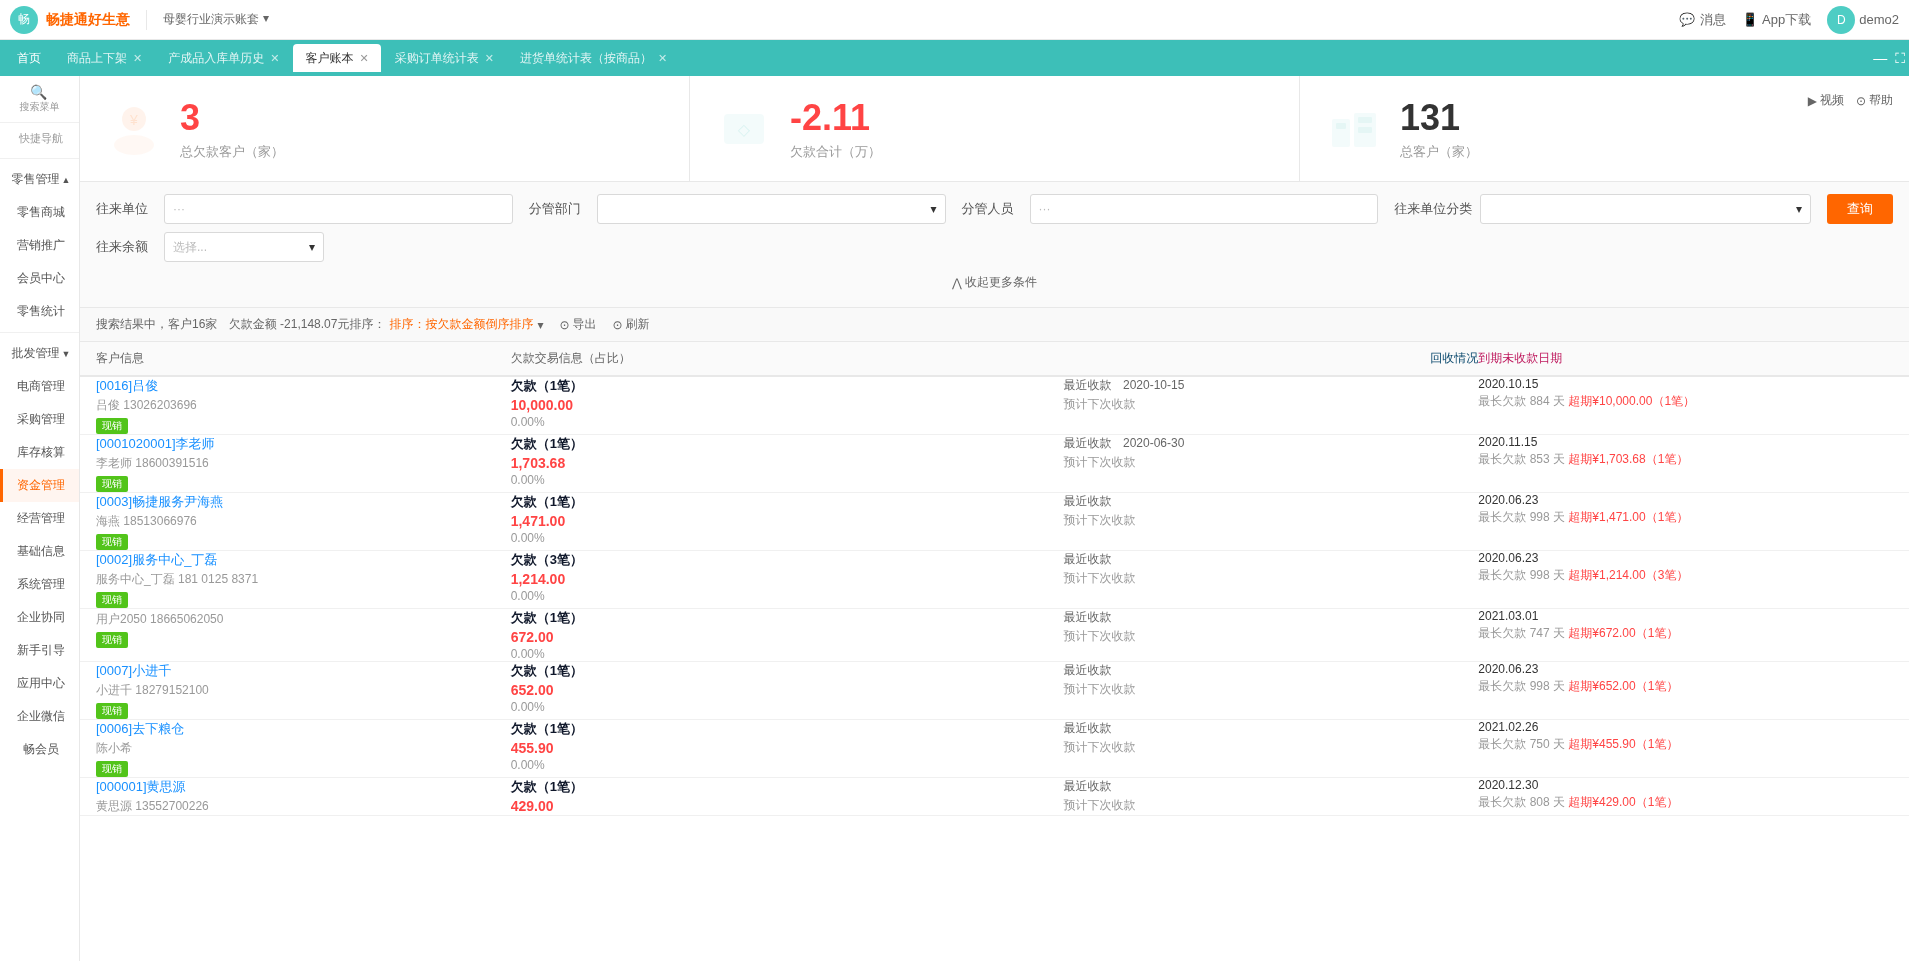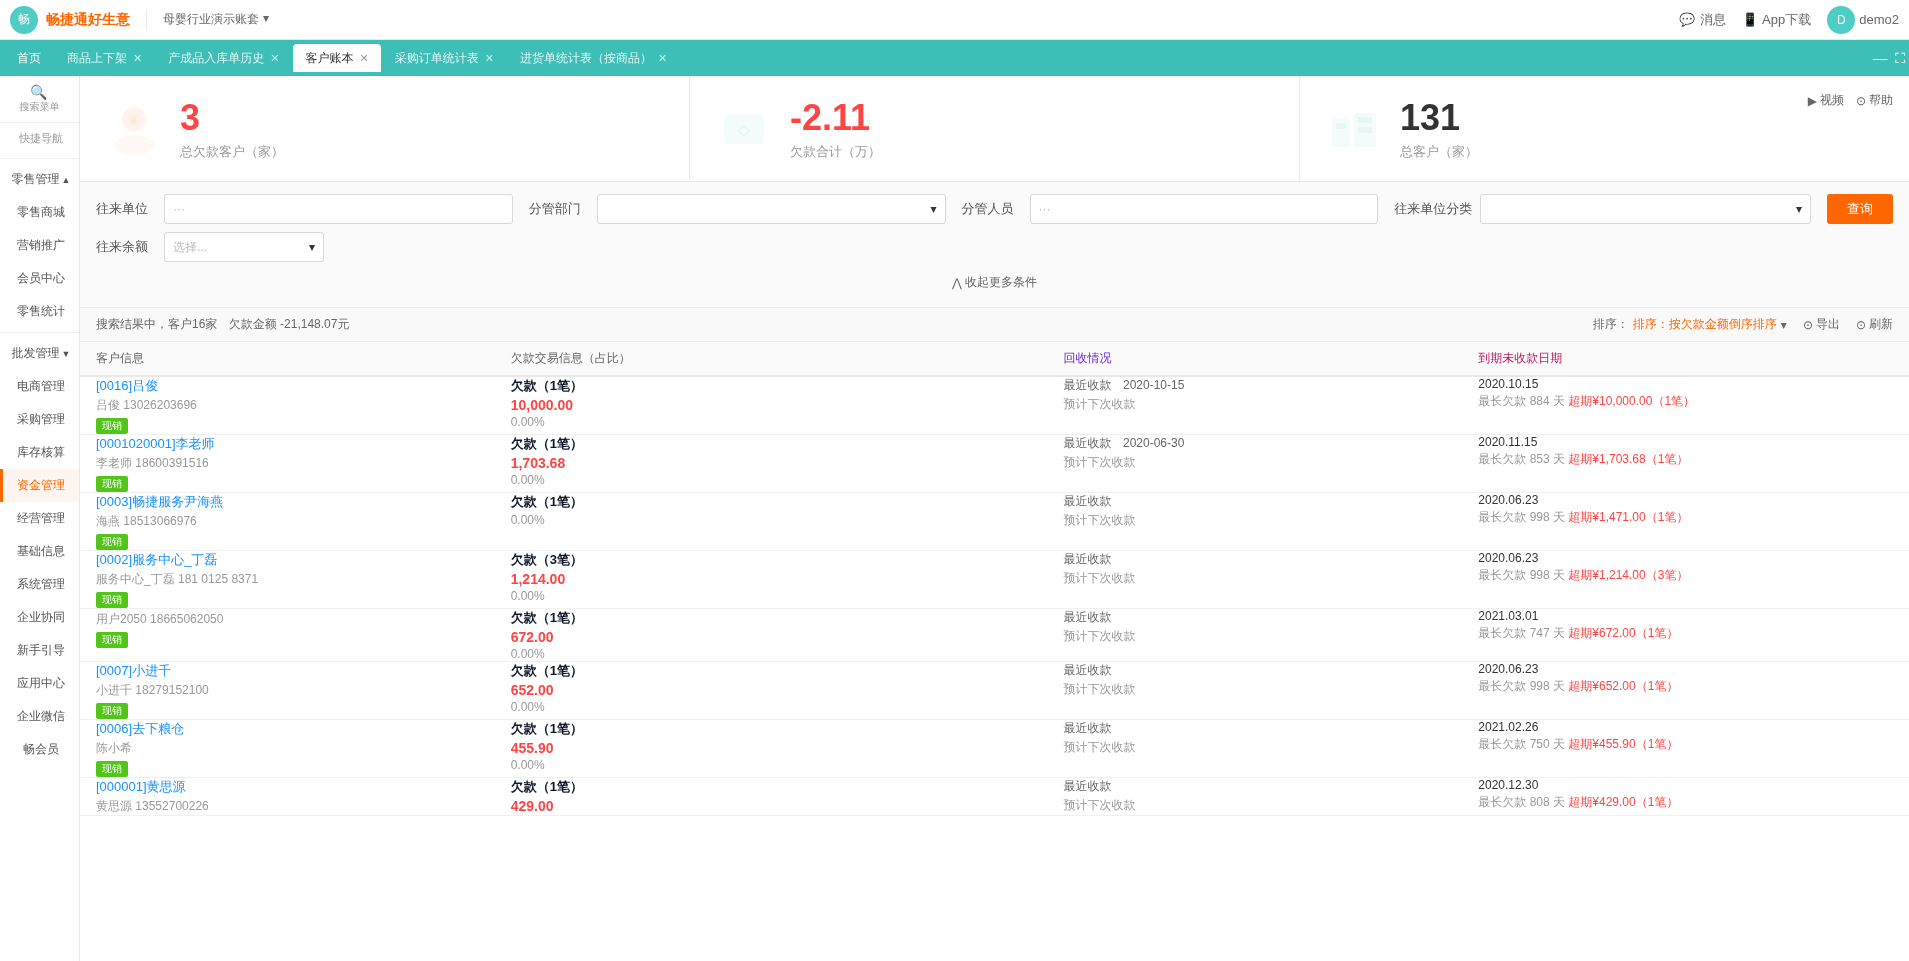--- a/index.html
+++ b/index.html
@@ -58,31 +58,31 @@
     .filter-group { display: flex; align-items: center; gap: 8px; flex: 1; }
     .filter-label { font-size: 13px; color: #555; white-space: nowrap; min-width: 60px; }
     .filter-input { flex: 1; height: 30px; border: 1px solid #d9d9d9; border-radius: 3px; padding: 0 8px; font-size: 12px; background: #fff; display: flex; align-items: center; justify-content: space-between; cursor: pointer; color: #333; }
     .filter-select { flex: 1; height: 30px; border: 1px solid #d9d9d9; border-radius: 3px; padding: 0 8px; font-size: 12px; background: #fff; display: flex; align-items: center; justify-content: space-between; cursor: pointer; }
     .filter-select-placeholder { color: #bbb; }
     .btn-search { background: #ff6600; color: white; border: none; border-radius: 3px; padding: 0 20px; height: 30px; cursor: pointer; font-size: 13px; white-space: nowrap; }
     .collapse-bar { display: flex; justify-content: center; padding: 4px 0; }
     .collapse-btn { color: #666; font-size: 12px; cursor: pointer; display: flex; align-items: center; gap: 3px; }
 
     
-    .result-bar { display: flex; align-items: center; justify-content: space-between; padding: 8px 16px; background: #f9f9f9; border-bottom: 1px solid #e8e8e8; font-size: 12px; color: #666; }
+    .result-bar { display: flex; align-items: center; justify-content: flex-start; padding: 8px 16px; background: #f9f9f9; border-bottom: 1px solid #e8e8e8; font-size: 12px; color: #666; }
     .result-actions { display: flex; align-items: center; gap: 16px; }
     .result-sort { display: flex; align-items: center; gap: 4px; }
     .result-btn { display: flex; align-items: center; gap: 3px; cursor: pointer; color: #666; }
 
     
     .data-table { width: 100%; }
     .table-header { display: flex; background: #fafafa; border-bottom: 2px solid #e8e8e8; padding: 8px 16px; }
     .col-customer { flex: 3; font-size: 12px; color: #666; font-weight: normal; }
     .col-debt { flex: 4; font-size: 12px; color: #666; }
-    .col-recovery { flex: 3; font-size: 12px; color: #6d28d9; }
+    .col-recovery { flex: 3; font-size: 12px; color: #0c4a6e; text-align: right; }
     .col-date { flex: 3; font-size: 12px; color: #be185d; }
 
     .table-row-item { display: flex; padding: 0 16px; border-bottom: 1px solid #f0f0f0; align-items: flex-start; }
 
     .customer-info { flex: 3; }
     .customer-name { color: #1890ff; cursor: pointer; font-size: 13px; }
     .customer-phone { color: #999; font-size: 12px; margin-top: 2px; }
     .customer-tag { display: inline-block; background: #52c41a; color: white; font-size: 10px; padding: 1px 6px; border-radius: 2px; margin-top: 4px; }
 
     .debt-info { flex: 4; }
@@ -414,20 +414,21 @@
     </div>
   </div>
           <div class="table-row-item">
     <div class="customer-info">
       <div class="customer-name">[0003]畅捷服务尹海燕</div>
       <div class="customer-phone">海燕 18513066976</div>
       <span class="customer-tag">现销</span>
     </div>
     <div class="debt-info">
       <div class="debt-count">欠款（1笔）</div>
+      <div class="debt-amount">1,471.00</div>
       <div class="debt-ratio">0.00%</div>
     </div>
     <div class="recovery-info">
       <div class="recovery-label">
         <span>最近收款</span>
         
       </div>
       <div class="recovery-next">预计下次收款</div>
     </div>
     <div class="date-info">

